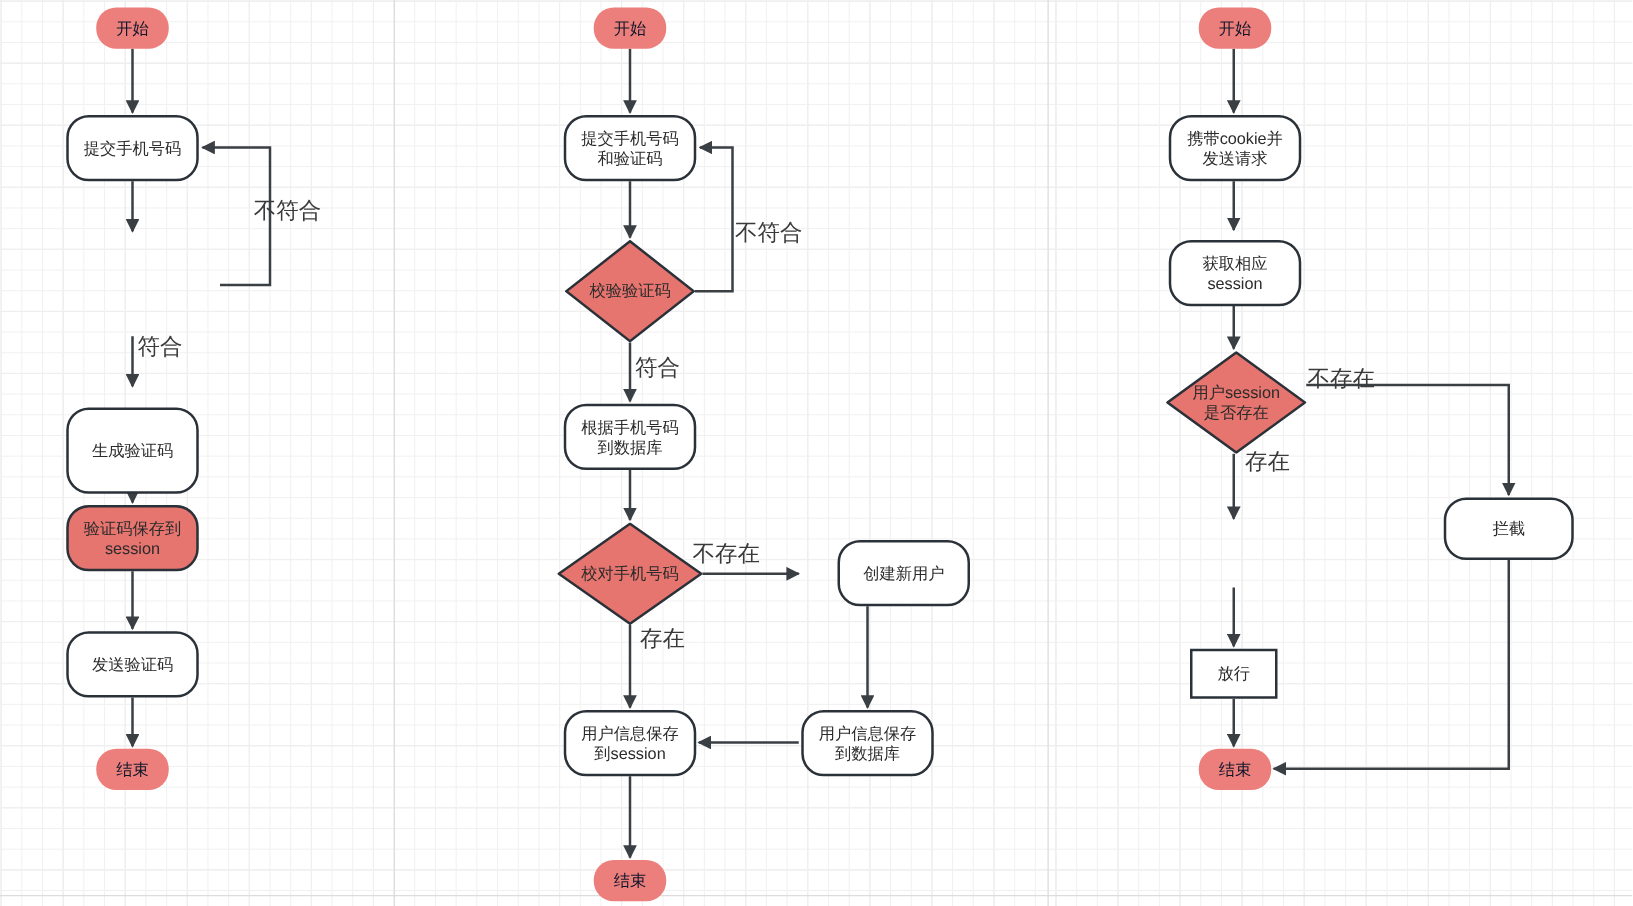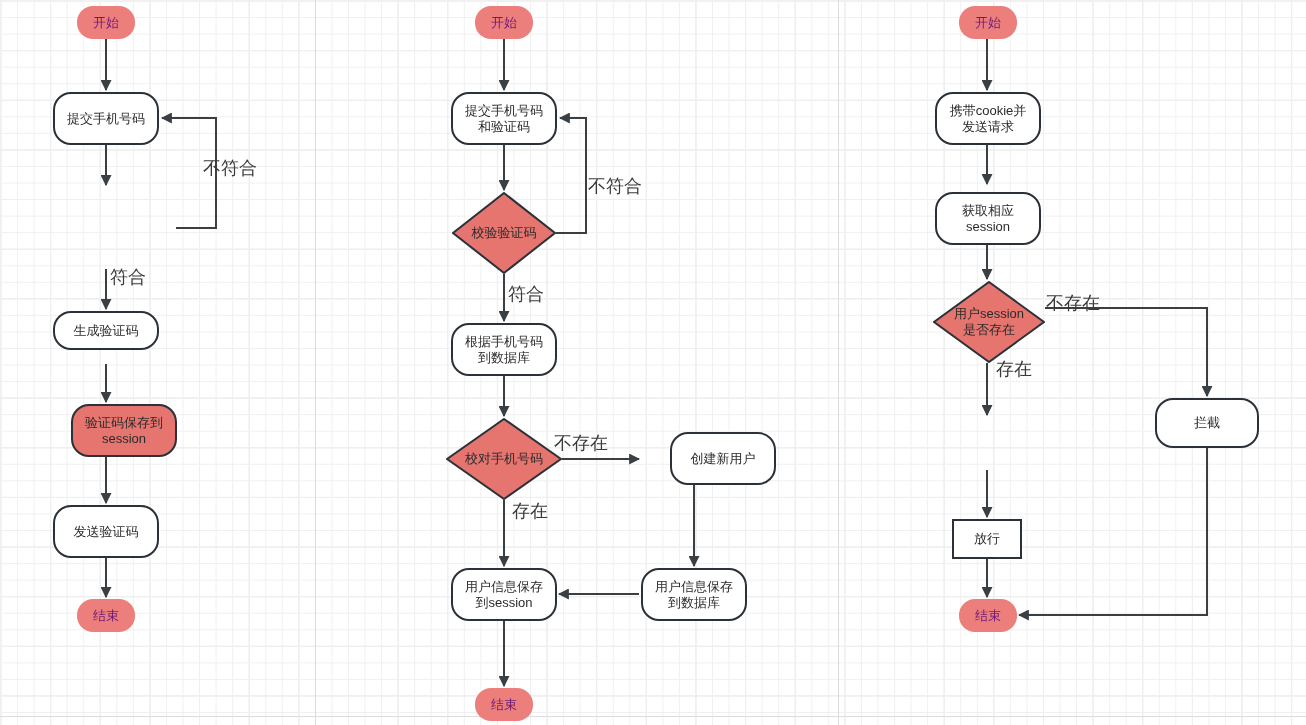--- a/index.html
+++ b/index.html
@@ -69,25 +69,24 @@
   }
   .n-rect {
     border: 2px solid #2a3138;
     background: #ffffff;
     text-align: right;
   }
   .n-term {
     border-radius: 16px;
     background: #ec7f7b;
     border: none;
-    color: #701a75;
+    color: #0f172a;
   }
   .n-round.filled {
     background: #e6746f;
-    margin-left: 18px;
   }
   .n-diamond {
     background: transparent;
     border: none;
   }
   .n-diamond .dlabel {
     position: relative;
     z-index: 2;
     pointer-events: none;
   }
@@ -151,21 +150,21 @@
       <path d="M987,559 L987,597"></path>
       <path d="M1207,448 L1207,615 L1019,615"></path>
     </g>
   </svg>
 
   <div class="node n-term" style="left:77px;top:6px;width:58px;height:33px">开始</div>
 
   <div class="node n-round" style="left:53px;top:92px;width:106px;height:53px">提交手机号码</div>
 
 
-  <div class="node n-round" style="left:53px;top:311px;width:106px;height:39px">生成验证码</div>
+  <div class="node n-round" style="left:53px;top:326px;width:106px;height:69px">生成验证码</div>
 
   <div class="node n-round filled" style="left:53px;top:404px;width:106px;height:53px">验证码保存到
 session</div>
 
   <div class="node n-round" style="left:53px;top:505px;width:106px;height:53px">发送验证码</div>
 
   <div class="node n-term" style="left:77px;top:599px;width:58px;height:33px">结束</div>
 
   <div class="edge-label" style="left:203px;top:156px">不符合</div>
   <div class="edge-label" style="left:110px;top:265px">符合</div>

